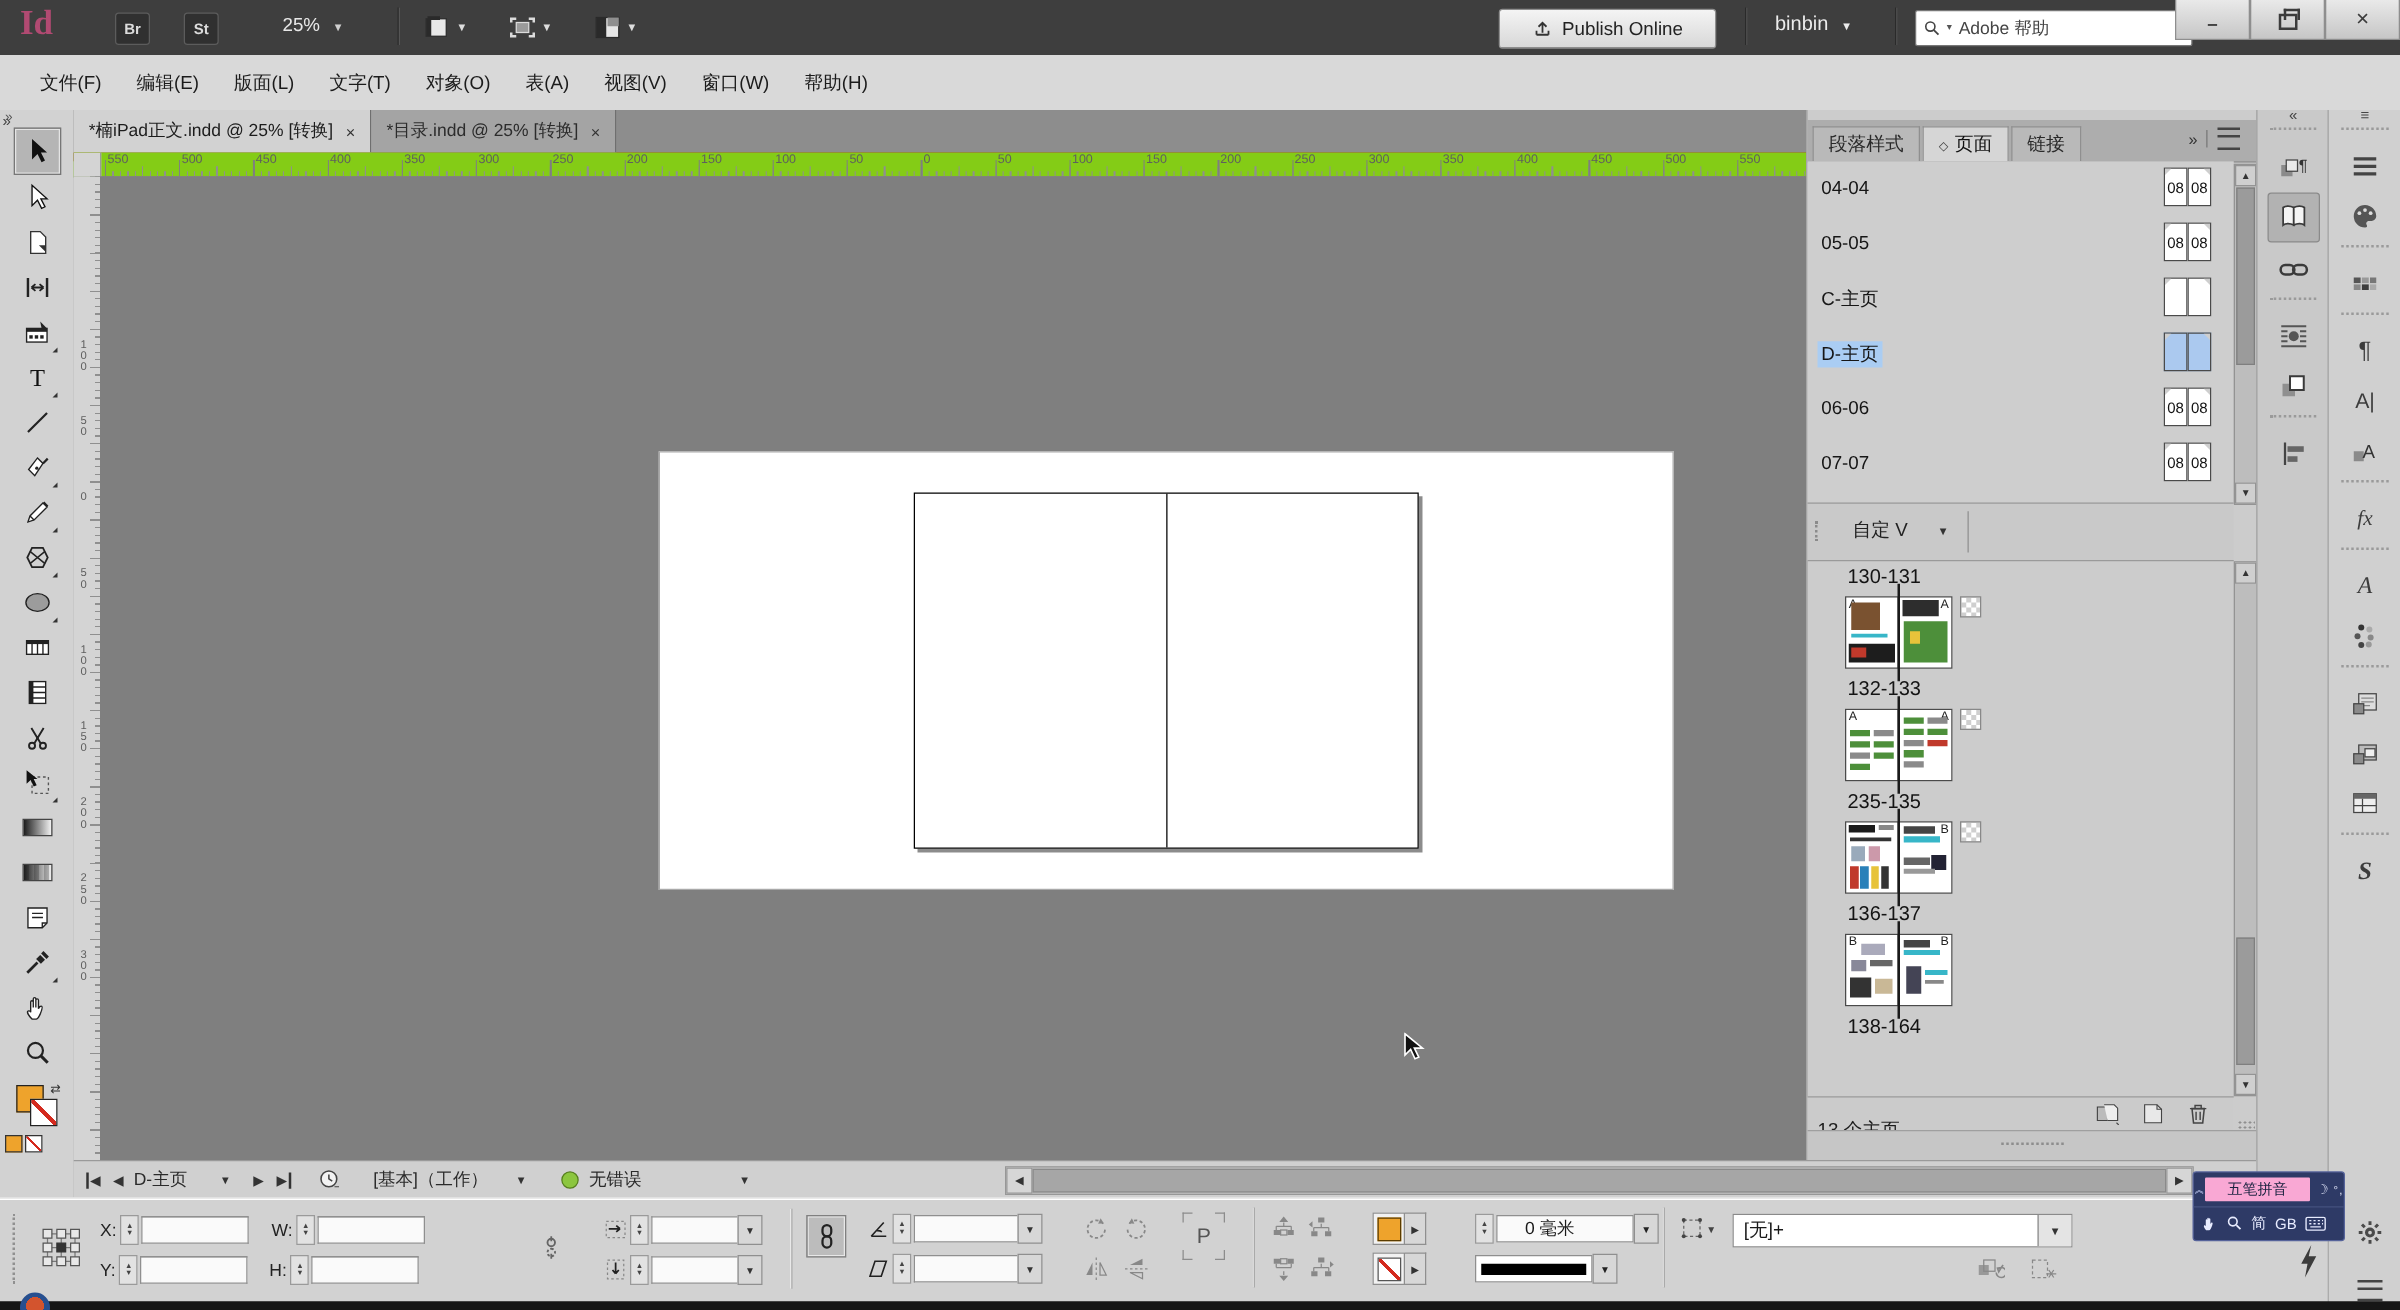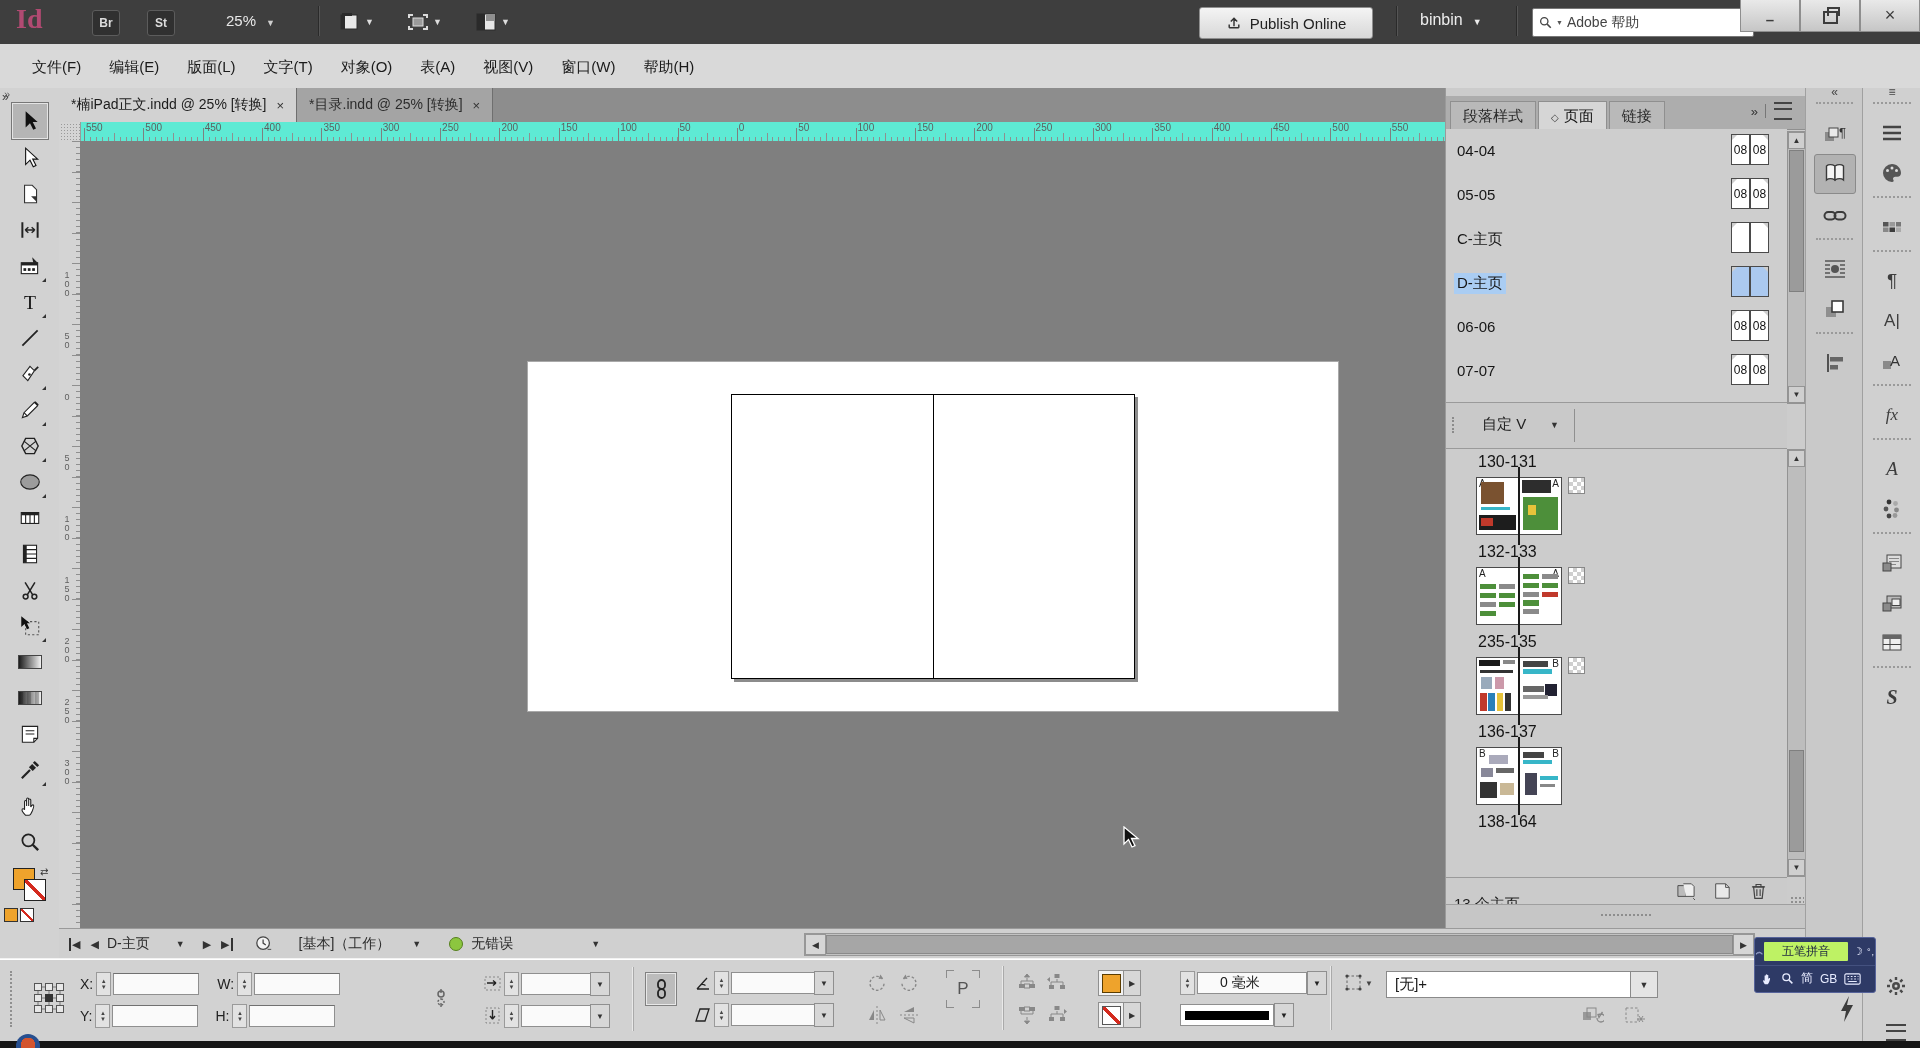--- a/index.html
+++ b/index.html
@@ -37,21 +37,21 @@
 
   
   #tabbar{position:absolute;left:59px;top:88px;width:1386px;height:34px;background:#8d8d8d;border-bottom:7px solid #b91c1c;display:flex;align-items:stretch;}
   .doc-tab{display:flex;align-items:center;gap:10px;padding:0 12px;font-size:14px;border-right:1px solid #6f6f6f;}
   .doc-tab.active{background:#d2d2d2;color:#1c1c1c;}
   .doc-tab.inactive{background:#a4a4a4;color:#2c2c2c;}
   .doc-tab .closex{font-size:13px;color:#333;}
   #tab-overflow-left{position:absolute;left:2px;top:90px;font-size:12px;color:#444;}
 
   
-  #hruler{position:absolute;left:59px;top:122px;width:1386px;height:19px;background:#5eead4;border-bottom:1px solid #8a8a8a;overflow:hidden;}
+  #hruler{position:absolute;left:59px;top:122px;width:1386px;height:19px;background:#84cc16;border-bottom:1px solid #8a8a8a;overflow:hidden;}
   #hruler .corner{position:absolute;left:0;top:0;width:21px;height:19px;background:#d4d4d4;border-right:1px solid #9a9a9a;
                   background-image:radial-gradient(#999 20%,transparent 21%);background-size:3px 3px;background-position:1px 1px;}
   #hticks{position:absolute;left:21px;top:0;right:0;height:19px;}
   #hticks .tk-s{position:absolute;left:0;right:0;bottom:0;height:4px;
       background:repeating-linear-gradient(to right,#8f8f8f 0 1px,transparent 1px 5.935px);background-position-x:4px;}
   #hticks .tk-m{position:absolute;left:0;right:0;bottom:0;height:8px;
       background:repeating-linear-gradient(to right,#8f8f8f 0 1px,transparent 1px 29.675px);background-position-x:4px;}
   #hticks .tk-b{position:absolute;left:0;right:0;bottom:0;height:13px;
       background:repeating-linear-gradient(to right,#7f7f7f 0 1px,transparent 1px 59.35px);background-position-x:4px;}
   .hrl{position:absolute;top:0;font-size:10px;color:#5f5f5f;}
@@ -198,21 +198,21 @@
   #clearov{position:absolute;left:1580px;top:1004px;display:flex;gap:18px;color:#555;}
   #lightning{position:absolute;left:1838px;top:994px;}
   #gearcell{position:absolute;left:1884px;top:974px;color:#4a4a4a;}
   #rmenu{position:absolute;left:1886px;top:1024px;width:20px;height:13px;border-top:2px solid #444;border-bottom:2px solid #444;}
   #rmenu::before{content:"";display:block;margin-top:3.5px;border-top:2px solid #444;}
 
   
   #ime{position:absolute;left:1754px;top:937px;width:120px;height:54px;background:#2e3a66;border:1px solid #56639a;border-radius:3px;z-index:70;color:#e8ecff;}
   #ime .r1{display:flex;align-items:center;height:27px;border-bottom:1px solid #44517f;}
   #ime .chev{width:14px;text-align:center;font-size:8px;line-height:7px;color:#cdd6ff;}
-  #ime .namebox{background:#bef264;color:#1a2340;font-size:12px;padding:1px 18px;border-radius:1px;white-space:nowrap;}
+  #ime .namebox{background:#f9a8d4;color:#1a2340;font-size:12px;padding:1px 18px;border-radius:1px;white-space:nowrap;}
   #ime .moon{margin-left:5px;font-size:11px;}
   #ime .punct{margin-left:4px;font-size:9px;letter-spacing:1px;}
   #ime .r2{display:flex;align-items:center;height:25px;gap:7px;padding-left:6px;font-size:12px;}
   #ime .r2 svg{display:block;}
 
   
   #sliver{position:absolute;left:0;top:1041px;width:1920px;height:7px;background:#161616;}
   #sliver-circle{position:absolute;left:16px;top:1034px;width:24px;height:24px;border-radius:50%;
       background:radial-gradient(circle at 50% 45%,#d3542e 0 40%,#274f8f 41% 75%,#16203a 76%);z-index:5;}
 </style>

